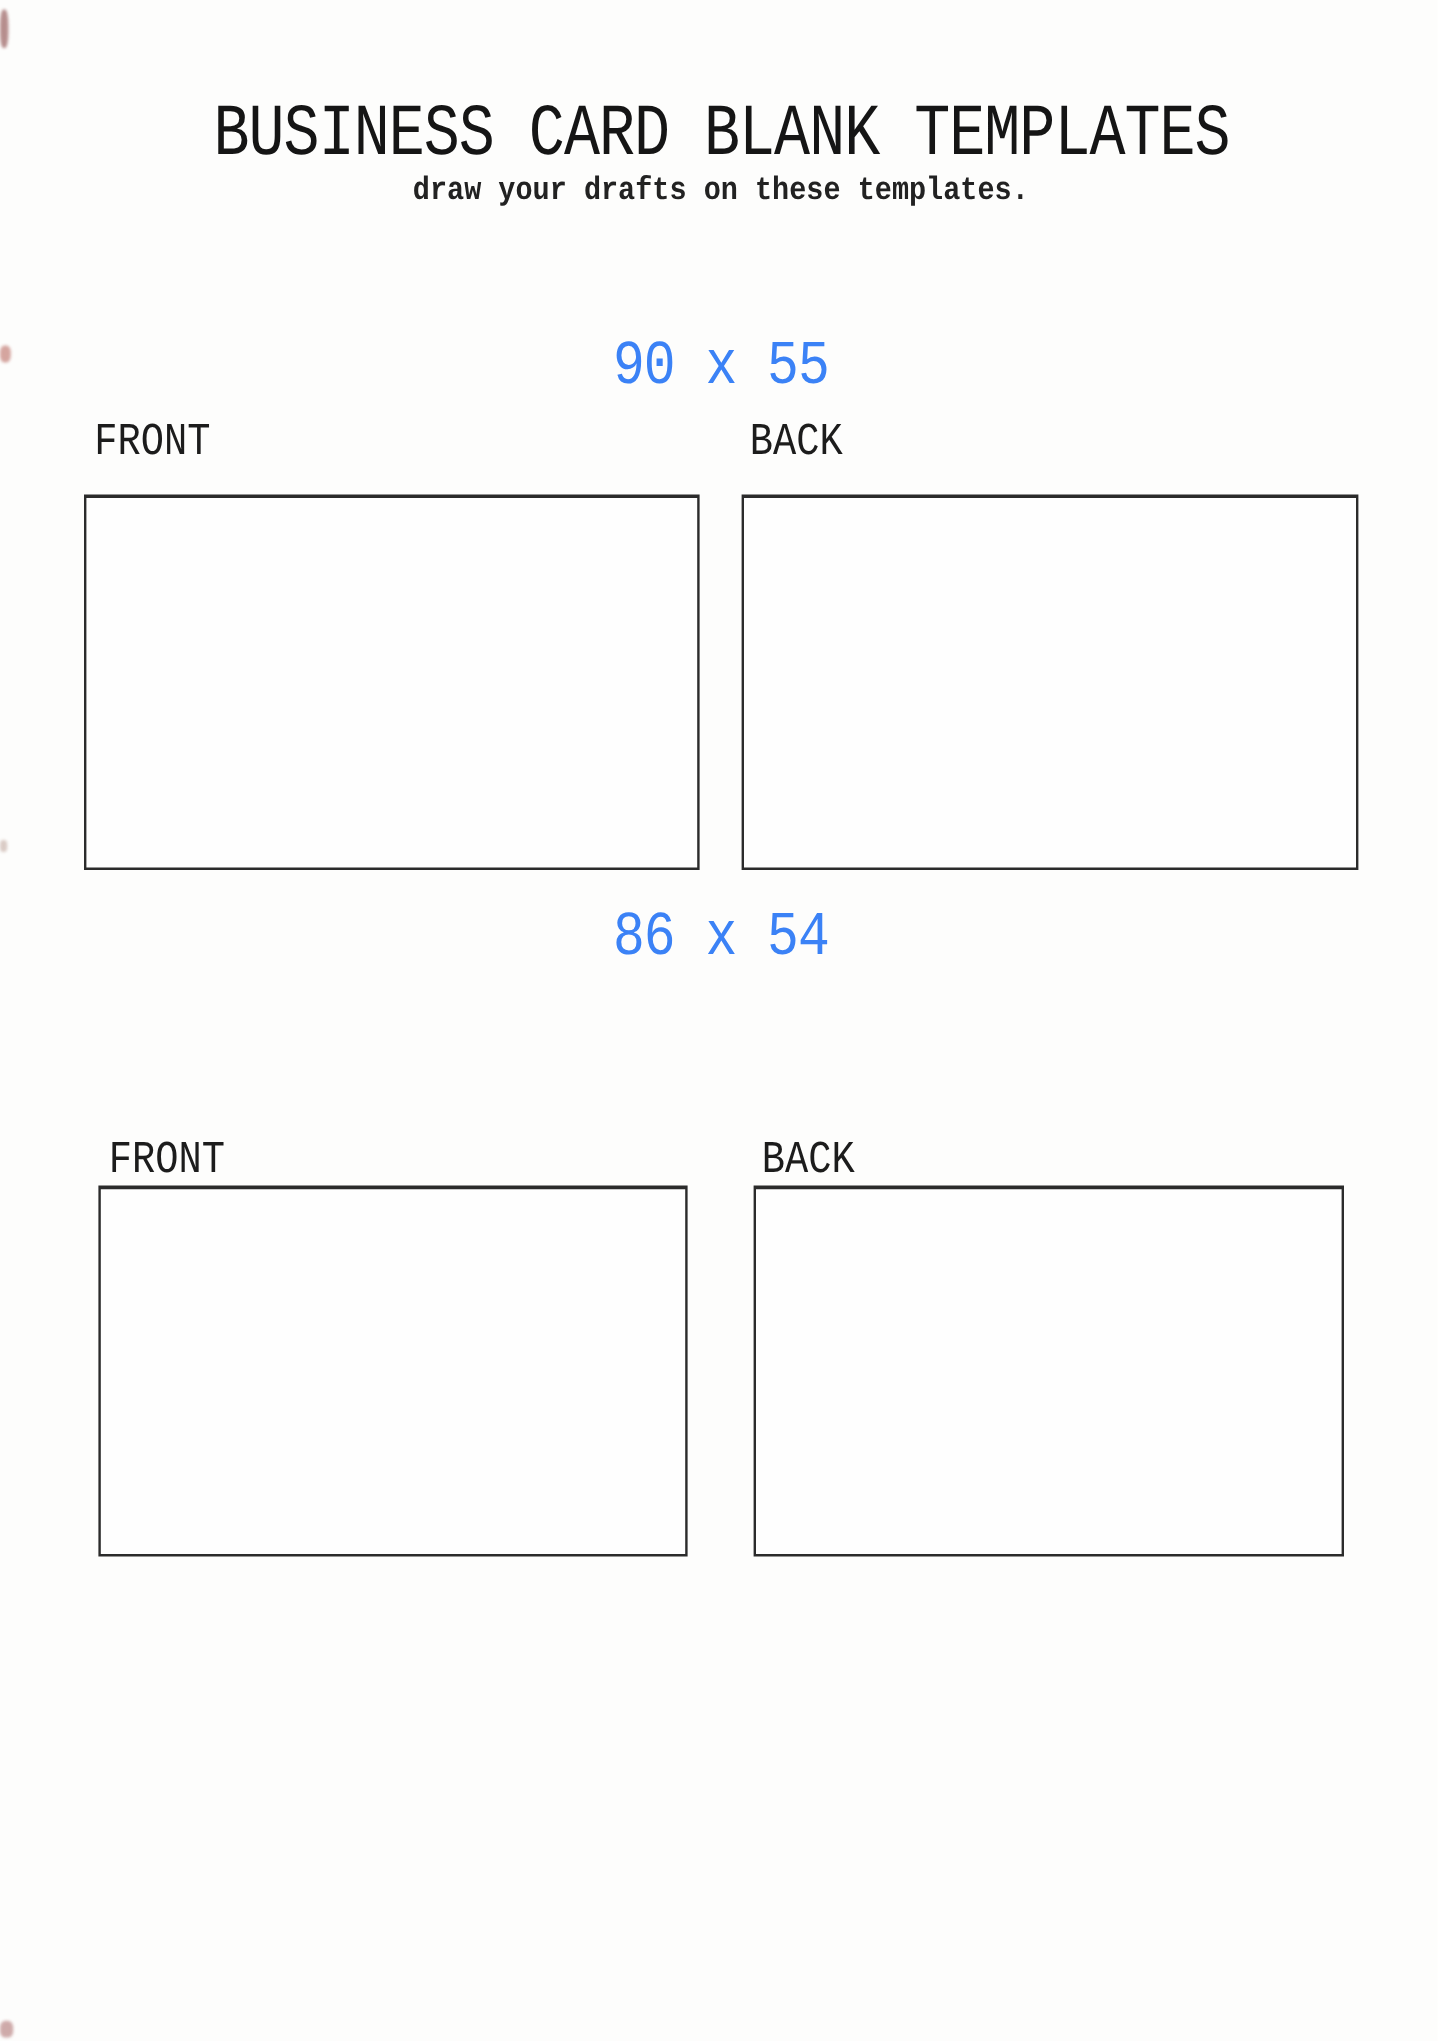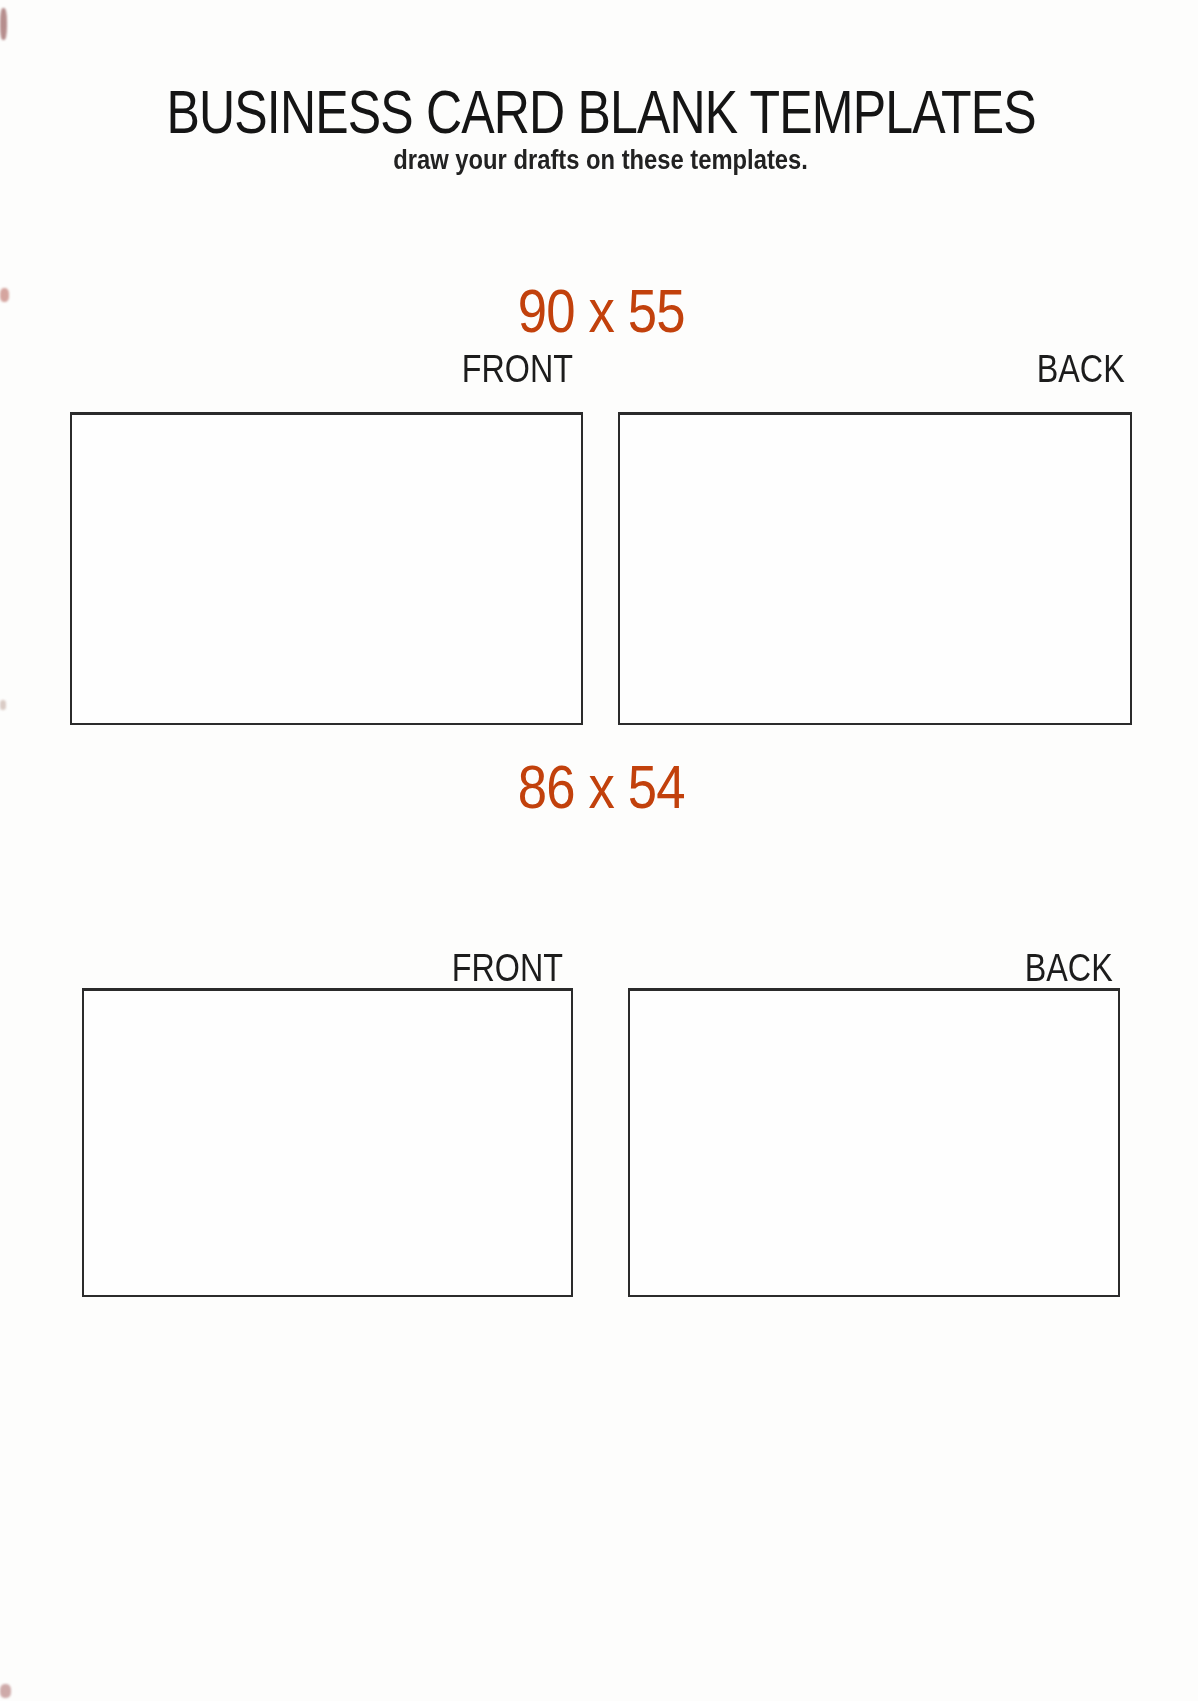--- a/index.html
+++ b/index.html
@@ -6,21 +6,21 @@
     margin: 0;
     padding: 0;
     background: #ffffff;
   }
   .page {
     position: relative;
     width: 1198px;
     height: 1701px;
     background: #fdfdfc;
     overflow: hidden;
-    font-family: Liberation Sans, sans-serif;
+    font-family: Liberation Mono, monospace;
     color: #1b1b1b;
   }
   
   .band {
     position: absolute;
     left: 0;
     width: 1202px;
     text-align: center;
     white-space: nowrap;
     line-height: 1;
@@ -29,28 +29,28 @@
     display: inline-block;
     transform: scaleX(0.82);
     transform-origin: 50% 50%;
   }
   .title-band   { top: 82px;  font-size: 61px; color: #151515; letter-spacing: -1px; }
   .subtitle-band{ top: 147px; font-size: 27px; font-weight: bold; color: #222; }
   .subtitle-band .squeeze { transform: scaleX(0.88); }
   .note-band    { top: 177px; font-size: 19px; font-weight: bold; color: #242424; }
   .note-band .squeeze { transform: scaleX(0.9); }
 
-  .size-heading { font-size: 62px; color: #c2410c; letter-spacing: -1px; }
+  .size-heading { font-size: 52px; color: #3b82f6; letter-spacing: -1px; }
   .size-heading .squeeze { transform: scaleX(0.85); }
   .size-90 { top: 280px; }
   .size-86 { top: 756px; }
 
   .col-label {
     position: absolute;
-    text-align: right;
+    text-align: left;
     font-size: 38px;
     line-height: 1;
     color: #1c1c1c;
     white-space: nowrap;
   }
   .col-label .squeeze { transform: scaleX(0.85); }
   .lbl-front-1 { left: 70px;  width: 513px; top: 350px; }
   .lbl-back-1  { left: 618px; width: 514px; top: 350px; }
   .lbl-front-2 { left: 82px;  width: 491px; top: 949px; }
   .lbl-back-2  { left: 628px; width: 492px; top: 949px; }

